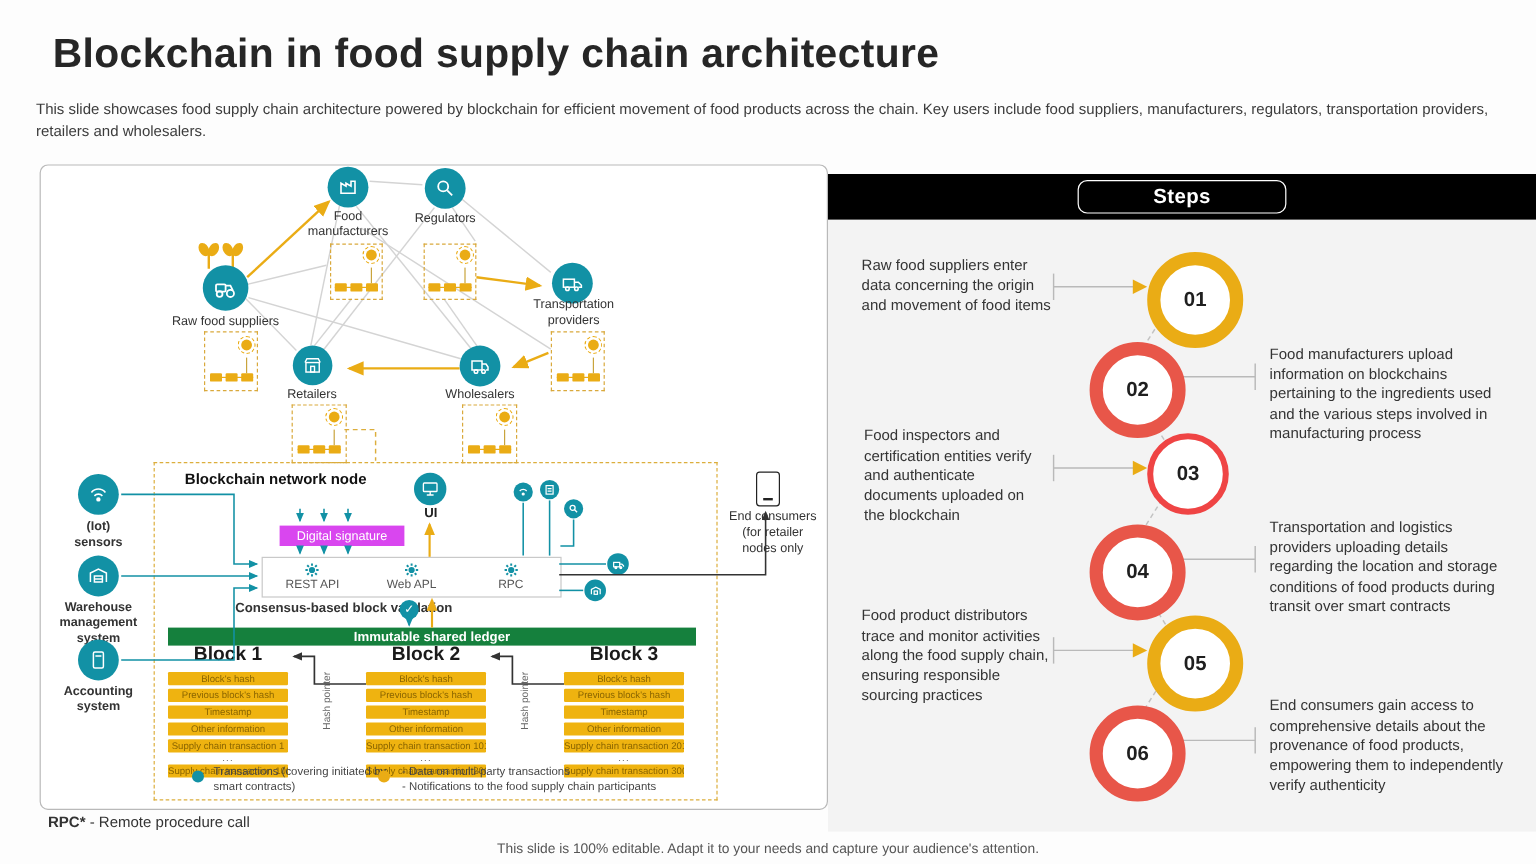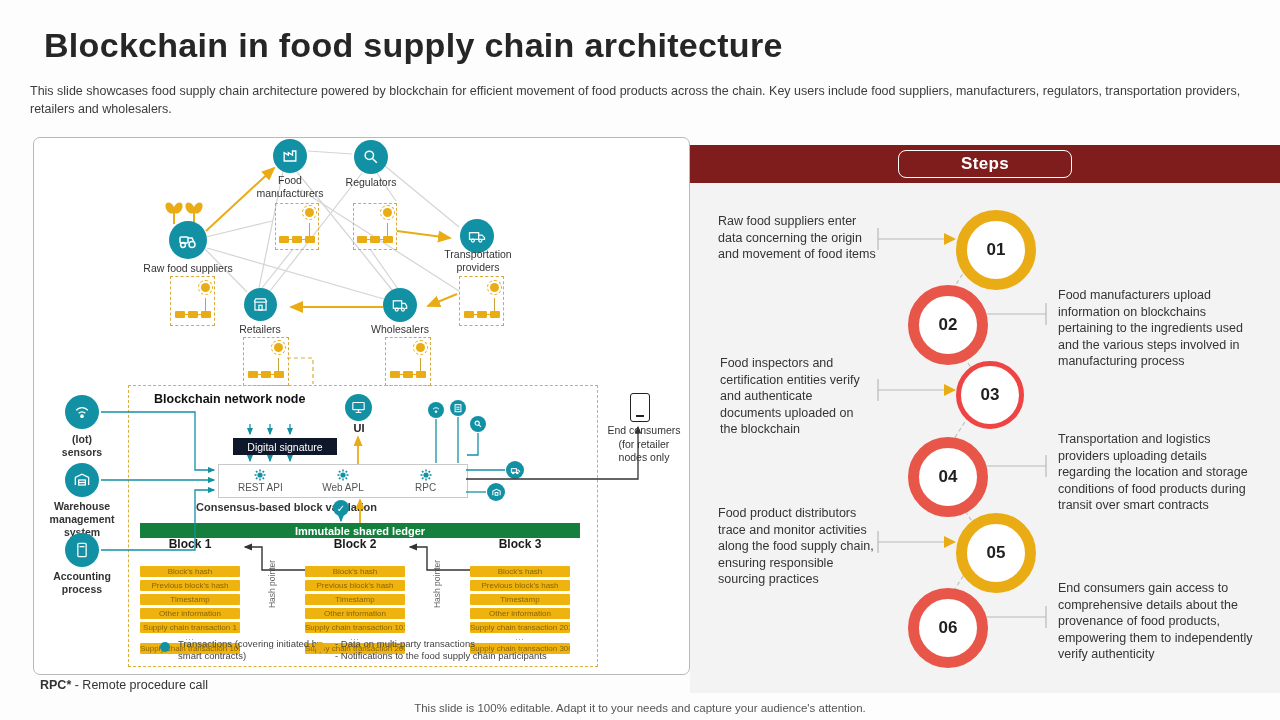--- a/index.html
+++ b/index.html
@@ -6,48 +6,48 @@
   .stage{position:relative;width:1280px;height:720px;background:#fdfdfd;overflow:hidden;
          font-family:"Liberation Sans", sans-serif;color:#333;}
   .abs{position:absolute;}
   
   .title{left:30px;top:26px;width:900px;font-size:34px;font-weight:800;color:#262626;letter-spacing:.3px;margin-left:14px;}
   .desc{left:30px;top:82px;width:1225px;font-size:12.5px;line-height:1.45;color:#3c3c3c;}
   
   .frame{left:33px;top:137px;width:655px;height:536px;background:#fff;border:1.5px solid #b9b9b9;border-radius:7px;}
   
   .panelbg{left:690px;top:145px;width:590px;height:548px;background:#f3f3f3;}
-  .stepsbar{left:690px;top:145px;width:590px;height:38px;background:#7f1d1d;display:flex;align-items:center;justify-content:center;}
+  .stepsbar{left:690px;top:145px;width:590px;height:38px;background:#000000;display:flex;align-items:center;justify-content:center;}
   .stepsbadge{border:1.5px solid #fff;border-radius:8px;padding:3px 62px;color:#fff;font-size:17px;font-weight:700;letter-spacing:.3px;}
   
   .tcircle{background:#1291a5;border-radius:50%;display:flex;align-items:center;justify-content:center;}
   .nlabel{font-size:10.5px;line-height:1.2;color:#333;text-align:center;}
   .dashbox{border:1.3px dashed #d9a93c;background:transparent;}
   
   .mb{position:relative;width:36px;height:40px;}
   .mb .b{position:absolute;bottom:4px;width:10px;height:7px;background:#eaac15;border-radius:1px;}
   .mb .line{position:absolute;bottom:7px;left:0;width:36px;height:1px;background:#eaac15;}
   .mb .stem{position:absolute;bottom:11px;left:30px;width:1px;height:13px;background:#c9a43d;}
   .mb .star{position:absolute;top:1px;left:26px;width:9px;height:9px;background:#eaac15;border-radius:50%;}
   .mb .star::before{content:"";position:absolute;inset:-3px;border:1px dashed #eaac15;border-radius:50%;}
   
   .nodebox{left:128px;top:385px;width:468px;height:280px;border:1.5px dashed #dcae3c;}
   .nodetitle{left:140px;top:392px;font-size:12.5px;font-weight:700;color:#111;padding-left:14px;}
-  .digsig{left:233px;top:438px;width:104px;height:17px;background:#0f172a;color:#fff;font-size:10.5px;
+  .digsig{left:233px;top:438px;width:104px;height:17px;background:#d946ef;color:#fff;font-size:10.5px;
           display:flex;align-items:center;justify-content:center;text-align:center;}
   .apibox{left:218px;top:464px;width:248px;height:32px;background:#fff;border:1px solid #c9c9c9;display:flex;}
   .apiitem{flex:1;display:flex;flex-direction:column;align-items:center;justify-content:center;gap:1px;}
   .apilabel{font-size:10px;color:#555;}
   .consensus{left:196px;top:501px;font-size:11px;font-weight:600;color:#333;}
   .checkc{left:333px;top:500px;width:16px;height:16px;border-radius:50%;background:#1291a5;color:#fff;
           font-size:10px;display:flex;align-items:center;justify-content:center;}
   .ledger{left:140px;top:523px;width:440px;height:15px;background:#15803d;color:#fff;font-size:11px;font-weight:700;
           display:flex;align-items:center;justify-content:center;}
   .block{width:100px;display:flex;flex-direction:column;gap:3px;}
-  .block .btitle{font-size:12px;font-weight:700;color:#1a1a1a;text-align:center;margin-bottom:12px;}
+  .block .btitle{font-size:16px;font-weight:700;color:#1a1a1a;text-align:center;margin-bottom:2px;}
   .bar{height:11px;background:#efb310;font-size:8px;line-height:11px;color:#8a6500;text-align:center;
        white-space:nowrap;overflow:hidden;border-radius:1px;}
   .dots{height:4px;font-size:8px;line-height:3px;color:#666;text-align:center;letter-spacing:1px;}
   .hashp{font-size:8.5px;color:#666;text-align:center;transform:rotate(-90deg);}
   .legend{font-size:9.5px;color:#444;line-height:1.25;}
   .ldot{width:10px;height:10px;border-radius:50%;}
   .endcons{font-size:10.5px;color:#333;text-align:center;line-height:1.3;}
   .phone{width:18px;height:27px;border:1.6px solid #222;border-radius:3px;}
   .phone::after{content:"";display:block;width:8px;height:2px;background:#222;margin:21px auto 0;}
   
@@ -279,21 +279,21 @@
         <rect x="7" y="4" width="10" height="16" rx="1.5"></rect>
         <line x1="9" y1="8" x2="15" y2="8"></line>
         <line x1="9.5" y1="12" x2="9.5" y2="12.1"></line>
         <line x1="12" y1="12" x2="12" y2="12.1"></line>
         <line x1="14.5" y1="12" x2="14.5" y2="12.1"></line>
         <line x1="9.5" y1="15" x2="9.5" y2="15.1"></line>
         <line x1="12" y1="15" x2="12" y2="15.1"></line>
         <line x1="14.5" y1="15" x2="14.5" y2="15.1"></line>
       </svg>
   </div>
-  <div class="abs syslabel" style="left:46px;top:570px;width:72px">Accounting process</div>
+  <div class="abs syslabel" style="left:46px;top:570px;width:72px">Accounting system</div>
 
   <div class="abs nodebox"></div>
   <div class="abs nodetitle">Blockchain network node</div>
 
   <div class="abs tcircle" style="left:345px;top:394px;width:27px;height:27px">
     <svg width="17" height="17" viewBox="0 0 24 24" fill="none" stroke="#fff" stroke-width="1.6">
         <rect x="4" y="5" width="16" height="10" rx="1"></rect>
         <line x1="12" y1="15" x2="12" y2="19"></line>
         <line x1="8" y1="19" x2="16" y2="19"></line>
       </svg>

